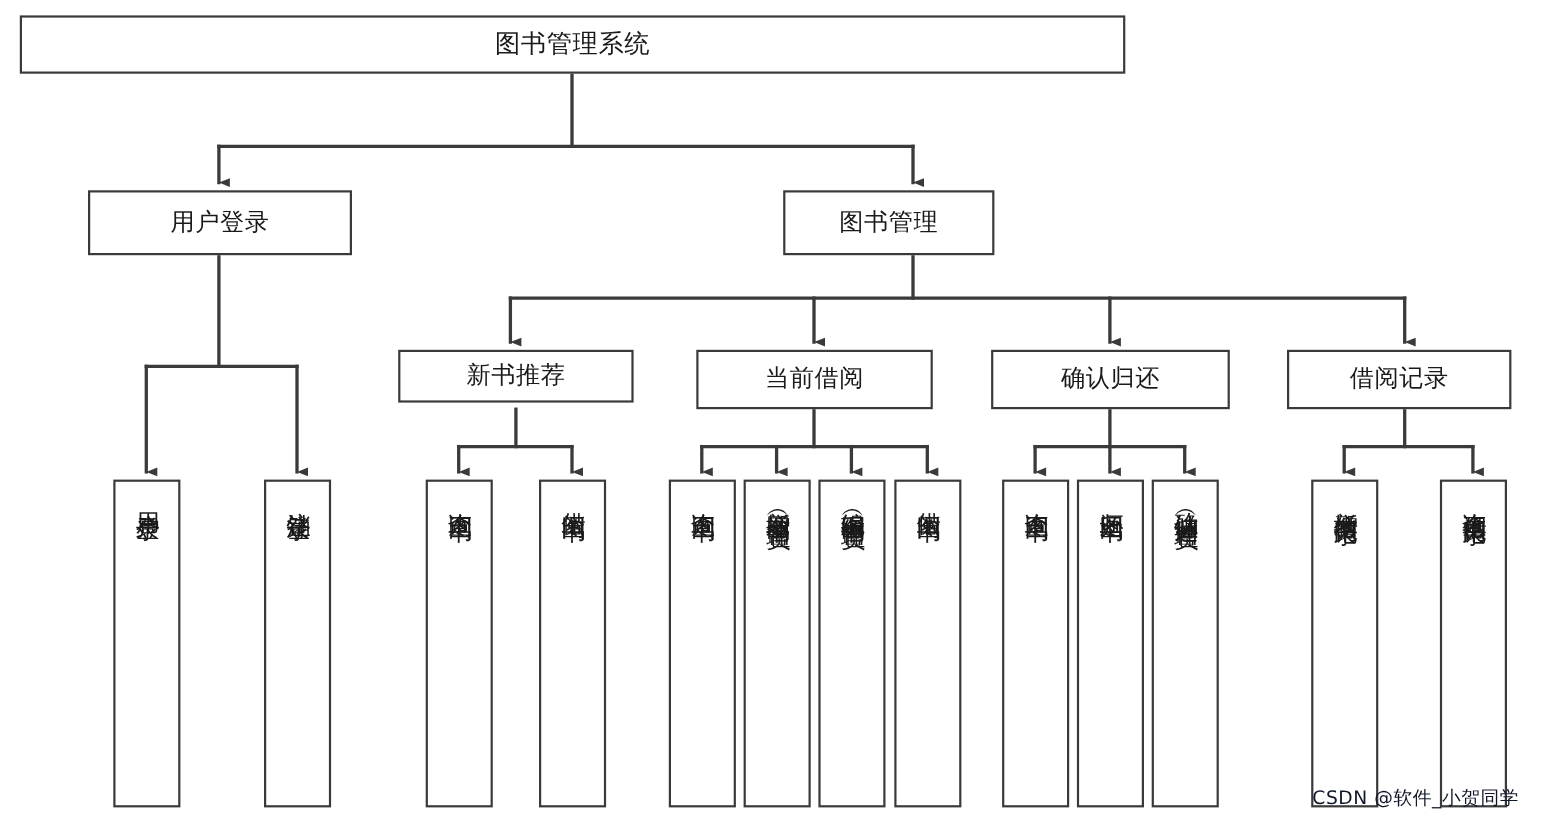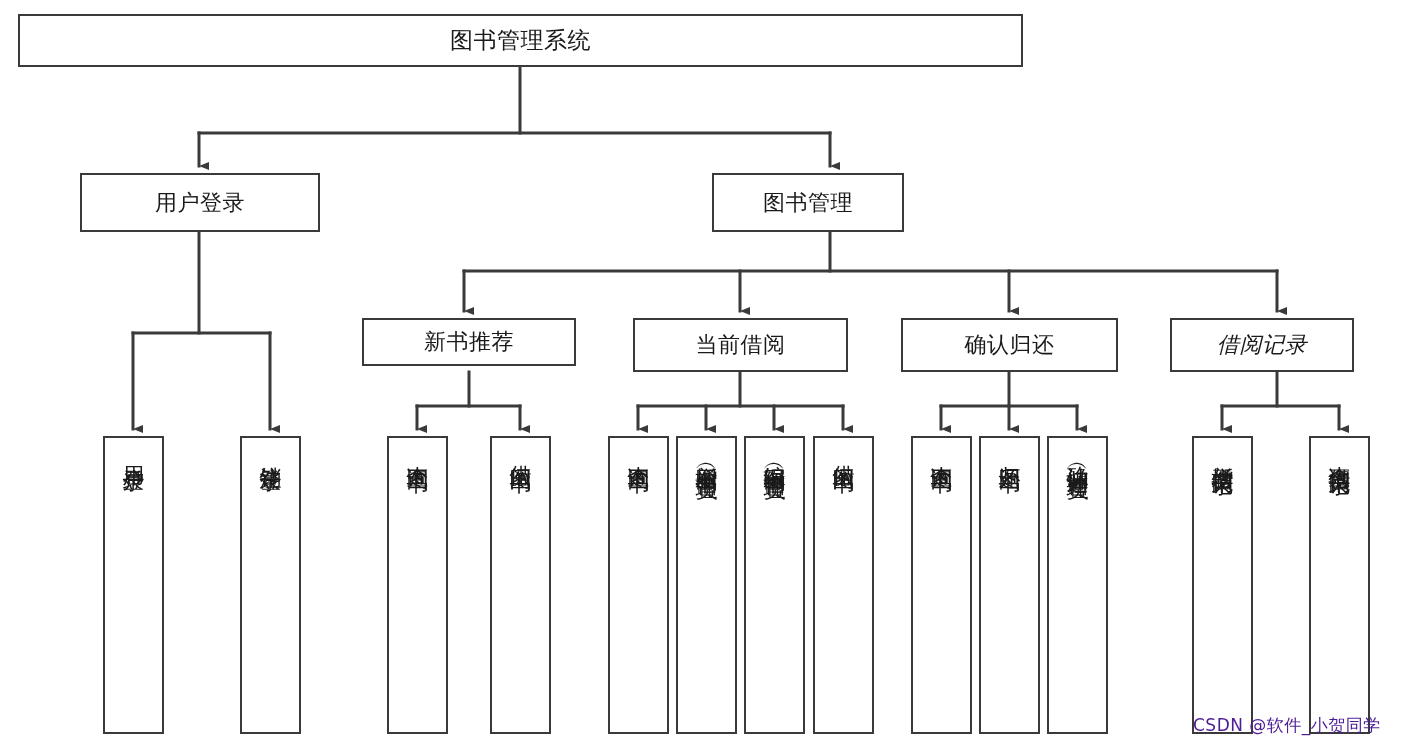--- a/index.html
+++ b/index.html
@@ -59,21 +59,21 @@
     line-height: 1;
   }
   .node.title .node-label {
     font-size: 23px;
   }
   .watermark {
     position: absolute;
     left: 1193px;
     top: 714px;
     font-size: 17px;
-    color: #4c1d95;
+    color: #0f172a;
     white-space: nowrap;
     letter-spacing: 0.5px;
     pointer-events: none;
   }
 </style>
 </head>
 <body>
 
 <div id="diagram-root">
 
@@ -141,21 +141,21 @@
 
   <div class="node horizontal" style="left:362px; top:318px; width:214px; height:48px;">
     <span class="node-label">新书推荐</span>
   </div>
   <div class="node horizontal" style="left:633px; top:318px; width:215px; height:54px;">
     <span class="node-label">当前借阅</span>
   </div>
   <div class="node horizontal" style="left:901px; top:318px; width:217px; height:54px;">
     <span class="node-label">确认归还</span>
   </div>
-  <div class="node horizontal" style="left:1170px; top:318px; width:184px; height:54px;font-style:italic;">
+  <div class="node horizontal" style="left:1170px; top:318px; width:204px; height:54px;">
     <span class="node-label">借阅记录</span>
   </div>
 
   <div class="node vertical" style="left:103px; top:436px; width:61px; height:298px;">
     <span class="node-label">用户登录</span>
   </div>
   <div class="node vertical" style="left:240px; top:436px; width:61px; height:298px;">
     <span class="node-label">注销登录</span>
   </div>
 

